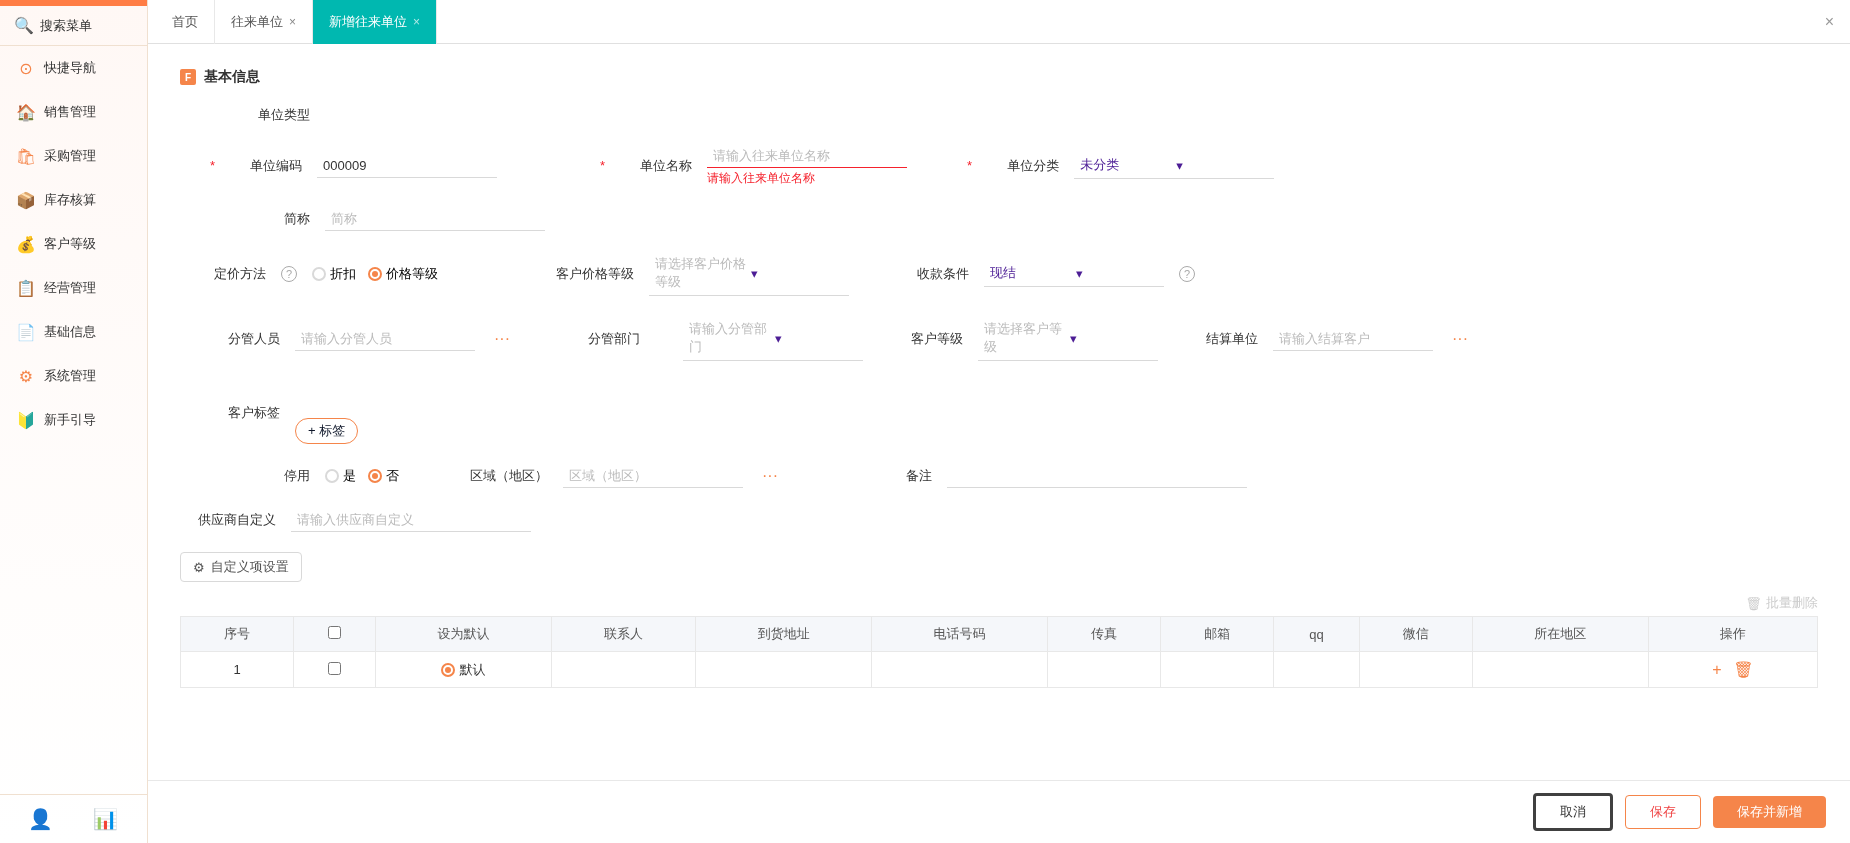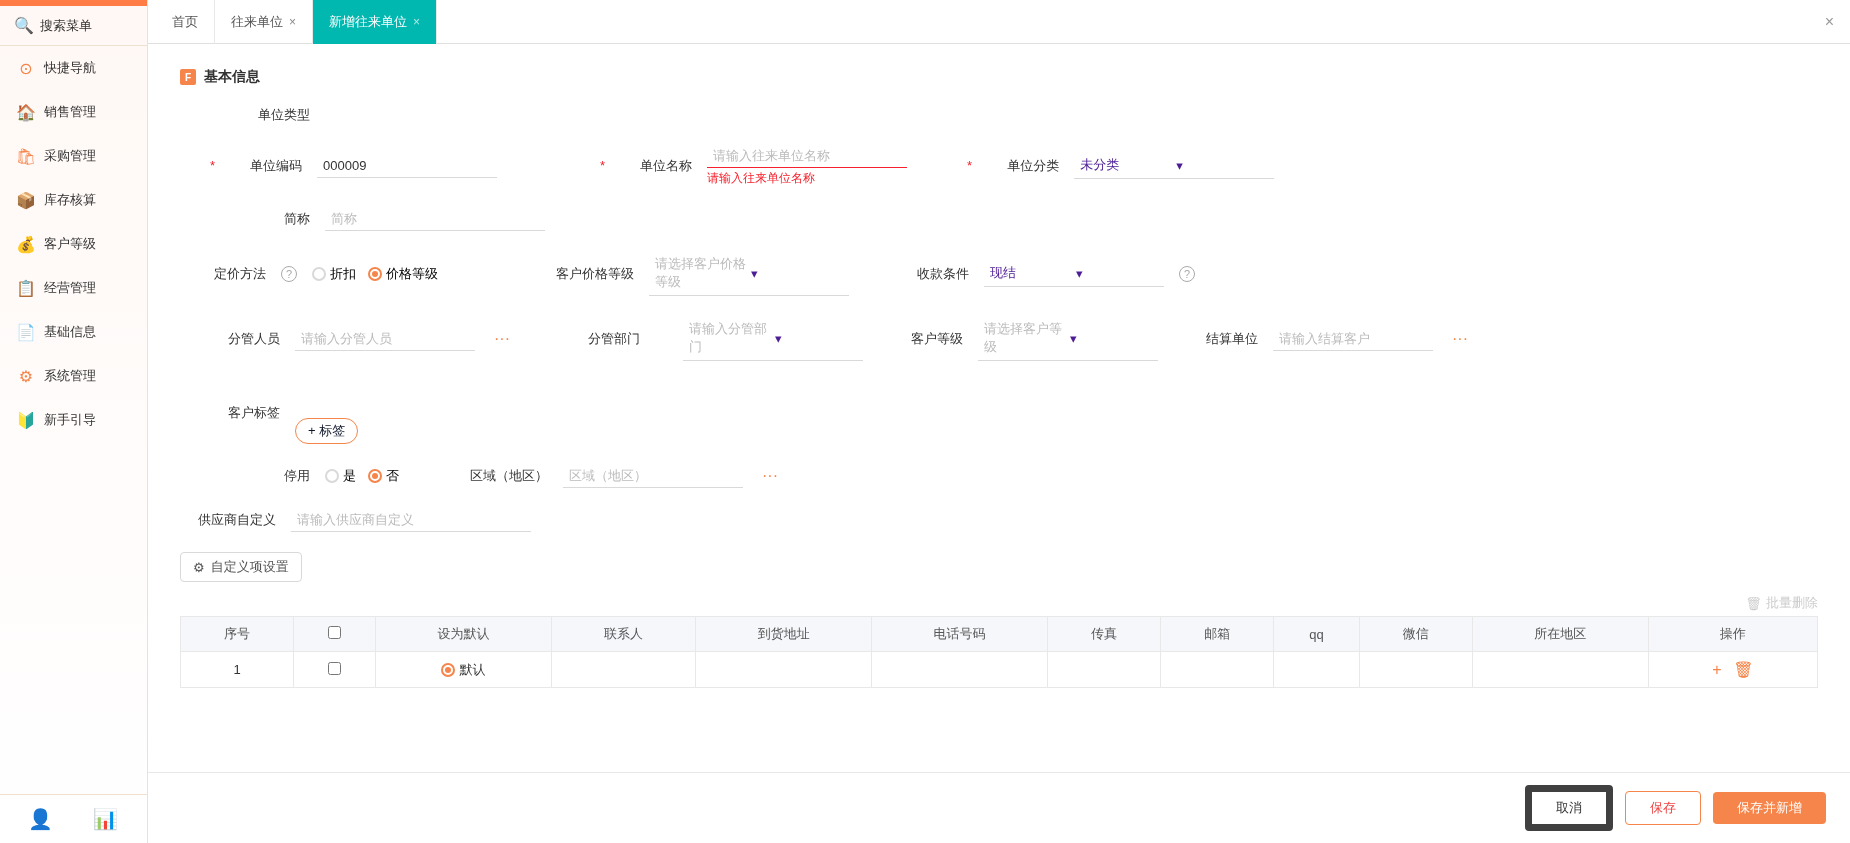--- a/index.html
+++ b/index.html
@@ -337,21 +337,21 @@
       display: flex;
       align-items: center;
       justify-content: flex-end;
       padding: 12px 24px;
       background: #fff;
       border-top: 1px solid #e8e8e8;
       gap: 12px;
     }
     .btn-cancel {
       padding: 7px 24px;
-      border: 7px solid #404040;
+      border: 3px solid #404040;
       border-radius: 4px;
       background: #fff;
       color: #333;
       cursor: pointer;
       font-size: 13px;
     }
     .btn-save {
       padding: 7px 24px;
       border: 1px solid #f5854a;
       border-radius: 4px;
@@ -574,20 +574,24 @@
           </div>
         </div>
       </div>
       <div style="width: 30px;"></div>
       <div class="form-field">
         <span class="field-label">区域（地区）</span>
         <input type="text" class="field-input" style="width: 180px;" placeholder="区域（地区）">
         <span class="more-btn">···</span>
       </div>
       <div style="width: 80px;"></div>
+      <div class="form-field">
+        <span class="field-label">备注</span>
+        <input type="text" class="field-input" style="width: 300px;">
+      </div>
     </div>
 
     <div class="form-row">
       <div class="form-field" style="margin-left: 16px;">
         <span class="field-label" style="min-width:80px;">供应商自定义</span>
         <input type="text" class="field-input" style="width: 240px;" placeholder="请输入供应商自定义">
       </div>
     </div>
 
     <button class="custom-settings-btn">

